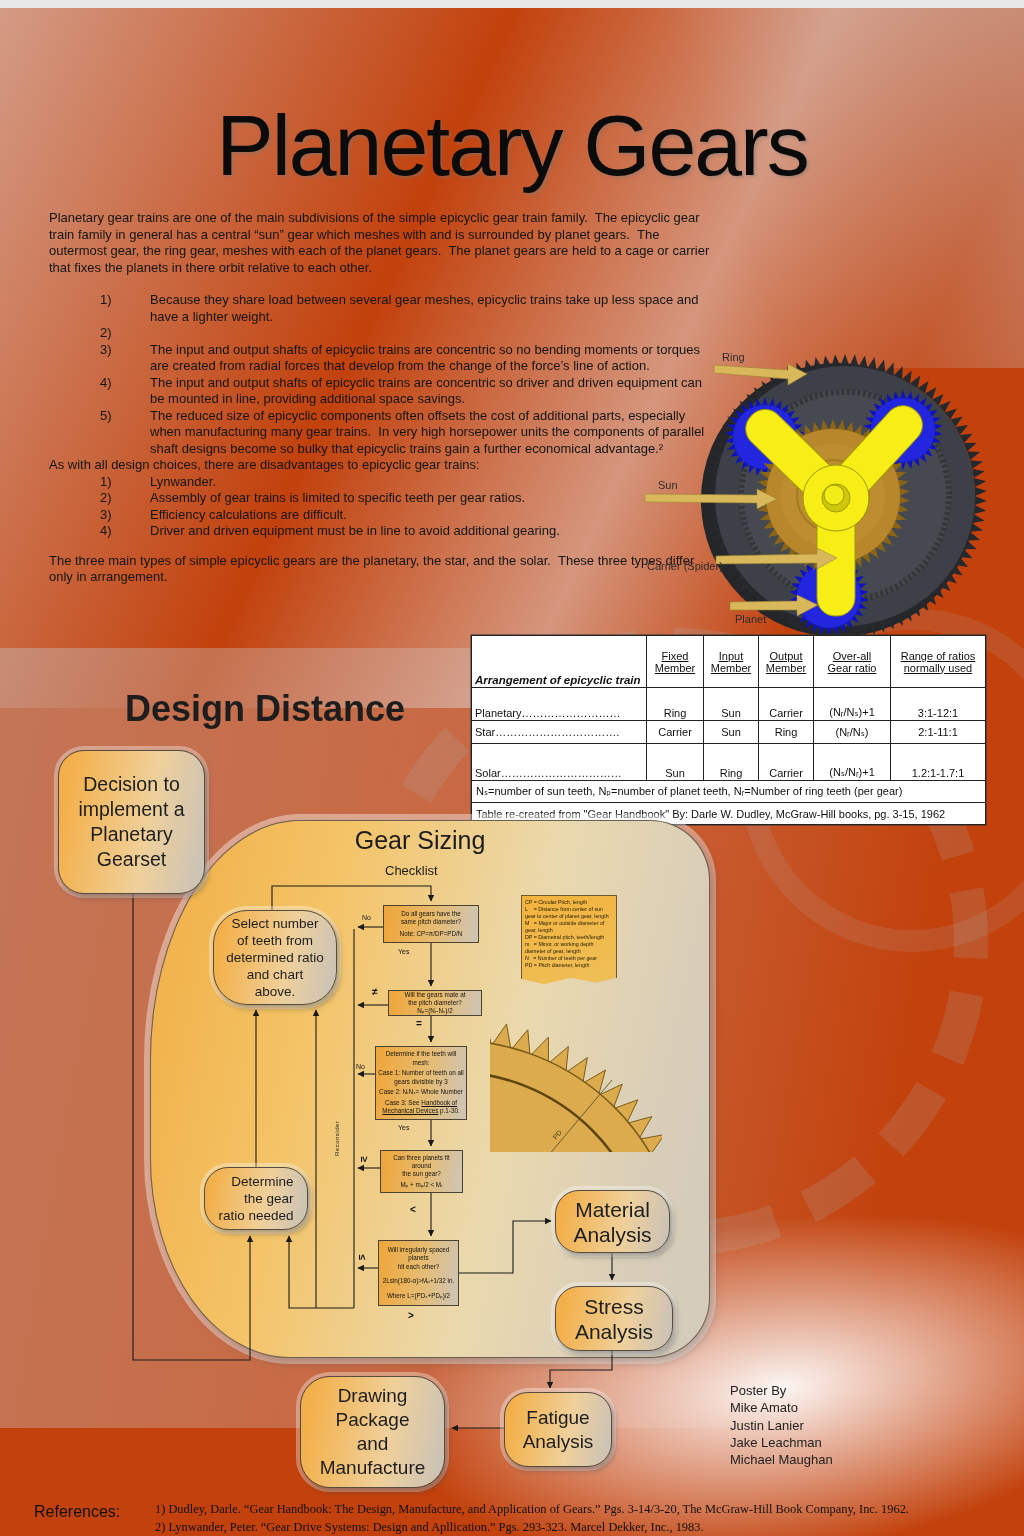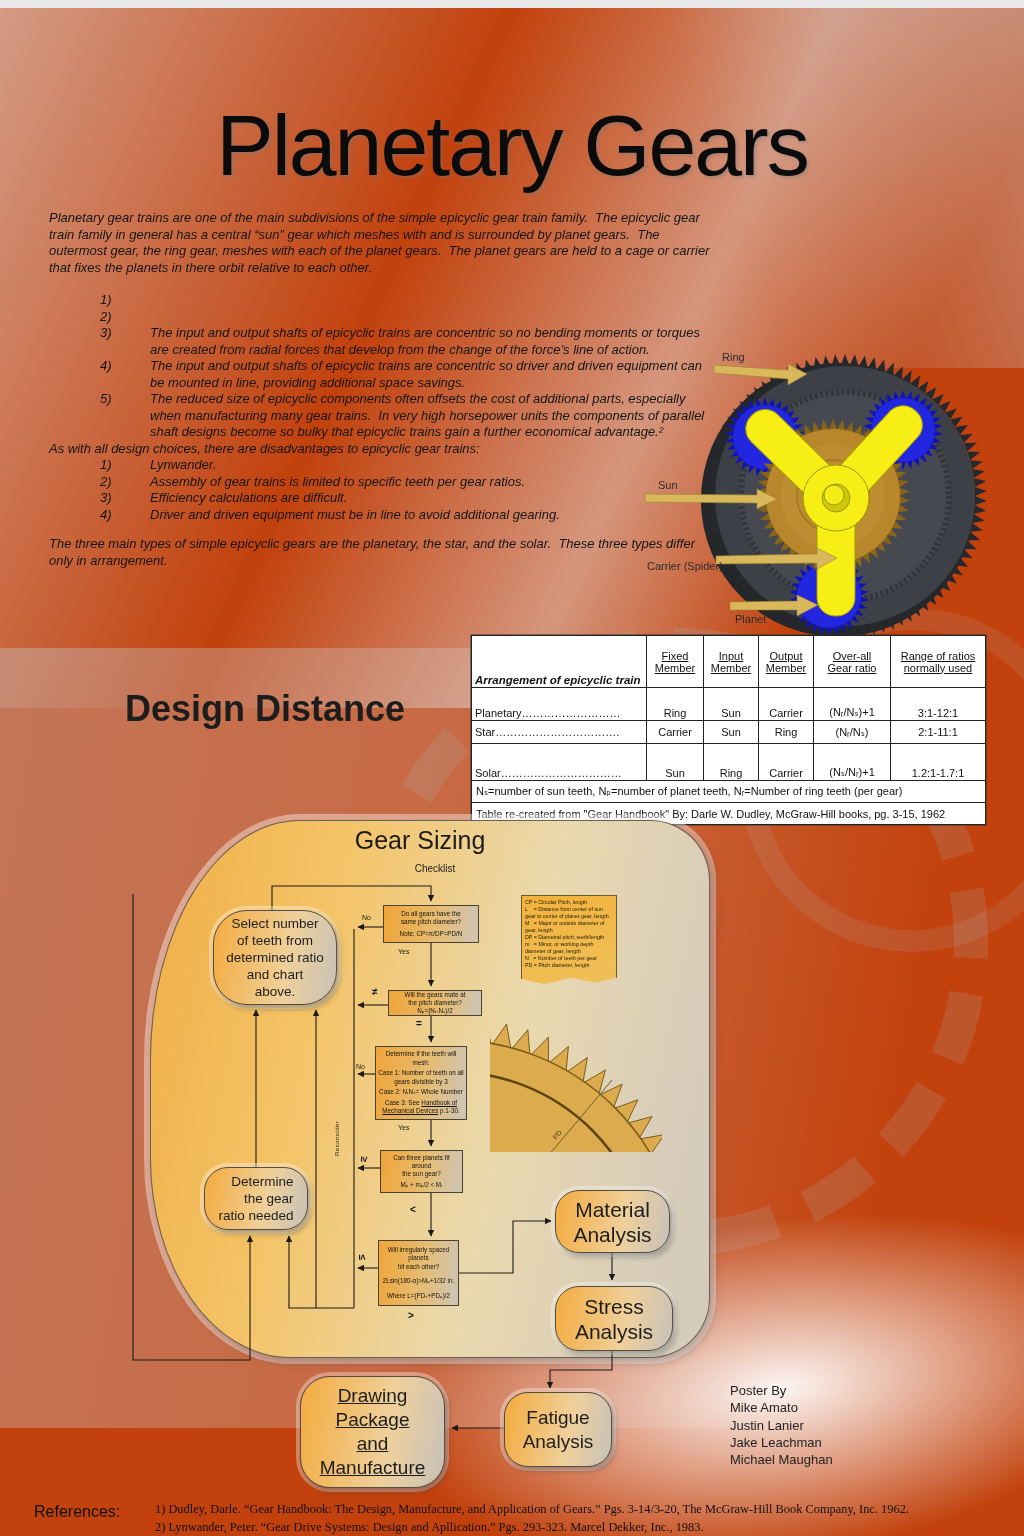--- a/index.html
+++ b/index.html
@@ -15,21 +15,21 @@
   .bgGear2{position:absolute;left:740px;top:600px;width:300px;height:300px;border-radius:50%;
        border:22px solid rgba(176,184,192,.14);}
   .bgSweep{position:absolute;left:400px;top:1210px;width:760px;height:340px;
        background:radial-gradient(ellipse at center,rgba(255,255,255,.95) 0%,rgba(255,255,255,0) 70%);transform:rotate(-8deg);}
   .bgTop{position:absolute;left:600px;top:0;width:424px;height:360px;
        background:linear-gradient(250deg,rgba(203,208,214,.45),rgba(255,255,255,0) 65%);}
 
   .title{position:absolute;left:0;top:88px;width:1024px;text-align:center;font-size:86px;font-weight:400;
          letter-spacing:-2px;color:#0b0b0b;text-shadow:2px 2px 3px rgba(120,120,120,.45);white-space:nowrap;}
 
-  .content{position:absolute;left:49px;top:202px;width:770px;font-size:13px;line-height:16.5px;font-style:italic;}
+  .content{position:absolute;left:49px;top:202px;width:770px;font-size:13px;line-height:16.5px;}
   .content p{margin:0;white-space:pre-wrap;}
   .sp{height:16px;}
   .item{display:flex;}
   .item .num{flex:0 0 101px;padding-left:51px;box-sizing:border-box;}
   .item .txt{white-space:pre-wrap;}
 
   
   .ratio-table{position:absolute;left:471px;top:627px;border-collapse:collapse;background:#fff;
                font-size:11px;color:#111;box-shadow:0 0 0 .5px #333;}
   .ratio-table td{border:1px solid #222;padding:1px 3px;text-align:center;}
@@ -49,28 +49,28 @@
   .rbox{position:absolute;box-sizing:border-box;display:flex;align-items:center;justify-content:center;
         text-align:center;color:#1e1e1e;border:1.2px solid #554d40;
         background:linear-gradient(100deg,#f3b04a 8%,#efd09b 60%,#cbc3b6 96%);
         box-shadow:2.5px 3.5px 5px rgba(70,70,70,.4),0 0 0 4px rgba(255,255,255,.35);}
   .decision{left:58px;top:742px;width:147px;height:144px;border-radius:26px;font-size:19.5px;line-height:25px;}
   .selectbox{left:213px;top:902px;width:124px;height:95px;border-radius:34px;font-size:13.5px;line-height:17px;}
   .determine{left:204px;top:1159px;width:104px;height:63px;border-radius:24px;font-size:13.5px;line-height:17px;text-align:right;}
   .material{left:555px;top:1182px;width:115px;height:63px;border-radius:24px;font-size:21px;line-height:25px;}
   .stress{left:555px;top:1278px;width:118px;height:65px;border-radius:24px;font-size:21px;line-height:25px;}
   .fatigue{left:504px;top:1384px;width:108px;height:75px;border-radius:24px;font-size:19px;line-height:24px;}
-  .drawing{left:300px;top:1368px;width:145px;height:112px;border-radius:30px;font-size:19px;line-height:24px;text-decoration:underline;}
+  .drawing{left:300px;top:1368px;width:145px;height:112px;border-radius:30px;font-size:19px;line-height:24px;}
 
   .blob{position:absolute;left:150px;top:812px;width:558px;height:536px;
         border:1.2px solid #6a6154;border-radius:150px 60px 60px 140px / 240px 60px 60px 200px;
         background:linear-gradient(102deg,#f0ae45 0%,#f4c468 30%,#ead9ae 62%,#d8cdb9 86%,#d3cbbb 100%);
         box-shadow:4px 5px 9px rgba(80,80,80,.35),0 0 0 6px rgba(255,255,255,.4);}
   .blobTitle{position:absolute;left:330px;top:818px;width:180px;text-align:center;font-size:25px;color:#1c1c1c;}
-  .chkLbl{position:absolute;left:385px;top:855px;width:100px;text-align:center;font-size:10px;color:#1c1c1c;}
+  .chkLbl{position:absolute;left:385px;top:855px;width:100px;text-align:left;font-size:13px;color:#1c1c1c;}
 
   .fbox{position:absolute;box-sizing:border-box;display:flex;flex-direction:column;align-items:center;justify-content:center;
         text-align:center;color:#17150f;border:1px solid #4a4335;font-size:6.3px;line-height:1.3;
         background:linear-gradient(97deg,#eea73e 5%,#e6bc72 55%,#cfc4b2 97%);padding:2px;}
   .fbox p{margin:0;white-space:pre-wrap;}
   .box1{left:383px;top:897px;width:96px;height:38px;}
   .box2{left:388px;top:982px;width:94px;height:26px;}
   .box3{left:375px;top:1038px;width:92px;height:74px;justify-content:space-around;}
   .box4{left:380px;top:1142px;width:83px;height:43px;justify-content:space-around;}
   .box5{left:378px;top:1232px;width:81px;height:66px;justify-content:space-around;}
@@ -114,20 +114,22 @@
   <div class="title">Planetary Gears</div>
 
   <div class="content">
     <p>Planetary gear trains are one of the main subdivisions of the simple epicyclic gear train family.  The epicyclic gear
 train family in general has a central “sun” gear which meshes with and is surrounded by planet gears.  The
 outermost gear, the ring gear, meshes with each of the planet gears.  The planet gears are held to a cage or carrier
 that fixes the planets in there orbit relative to each other.</p>
     <div class="sp"></div>
     <div class="item">
         <div class="num">1)</div>
+        <div class="txt">Because they share load between several gear meshes, epicyclic trains take up less space and
+have a lighter weight.</div>
       </div>
     <div class="item">
         <div class="num">2)</div>
       </div>
     <div class="item">
         <div class="num">3)</div>
         <div class="txt">The input and output shafts of epicyclic trains are concentric so no bending moments or torques
 are created from radial forces that develop from the change of the force’s line of action.</div>
       </div>
     <div class="item">
@@ -305,20 +307,23 @@
       <path d="M380 1160 H358" marker-end="url(#ah)"></path>
       <path d="M431 1185 V1228" marker-end="url(#ah)"></path>
       <path d="M378 1260 H358" marker-end="url(#ah)"></path>
       <path d="M459 1265 H513 V1213 H551" marker-end="url(#ah)"></path>
       <path d="M612 1245 V1272" marker-end="url(#ah)"></path>
       <path d="M612 1343 V1362 H550 V1380" marker-end="url(#ah)"></path>
       <path d="M504 1420 H452" marker-end="url(#ah)"></path>
     </g>
   </svg>
 
+  <div class="rbox decision">
+      <span>Decision to implement a Planetary Gearset</span>
+    </div>
   <div class="rbox selectbox">
       <span style="white-space:pre-line">Select number
 of teeth from
 determined ratio
 and chart
 above.</span>
     </div>
   <div class="rbox determine">
       <span style="white-space:pre-line">Determine
 the gear

